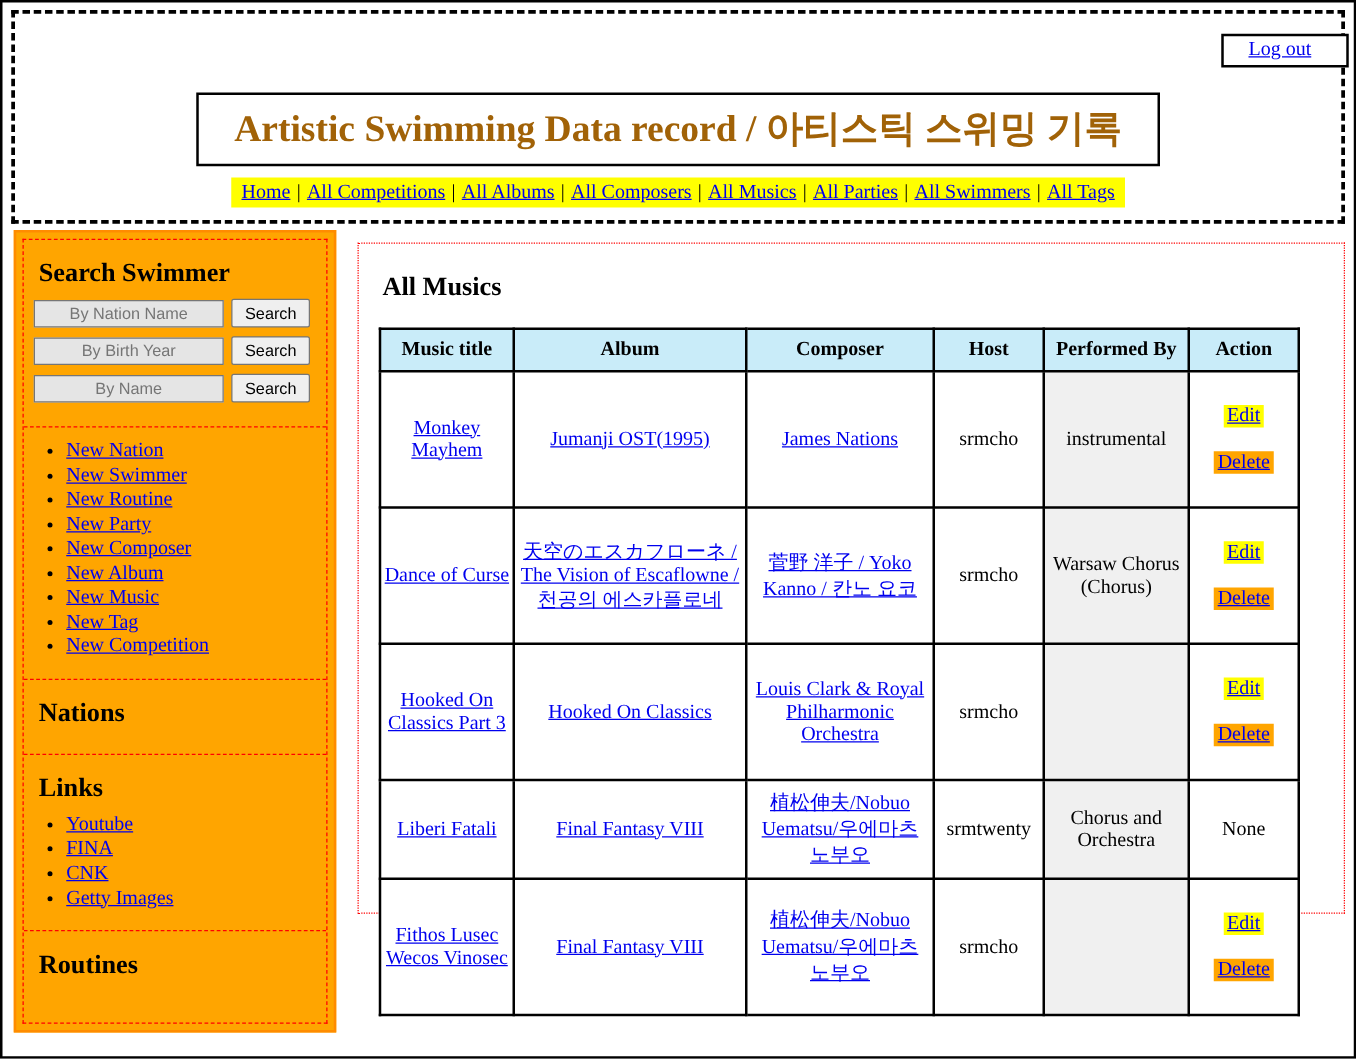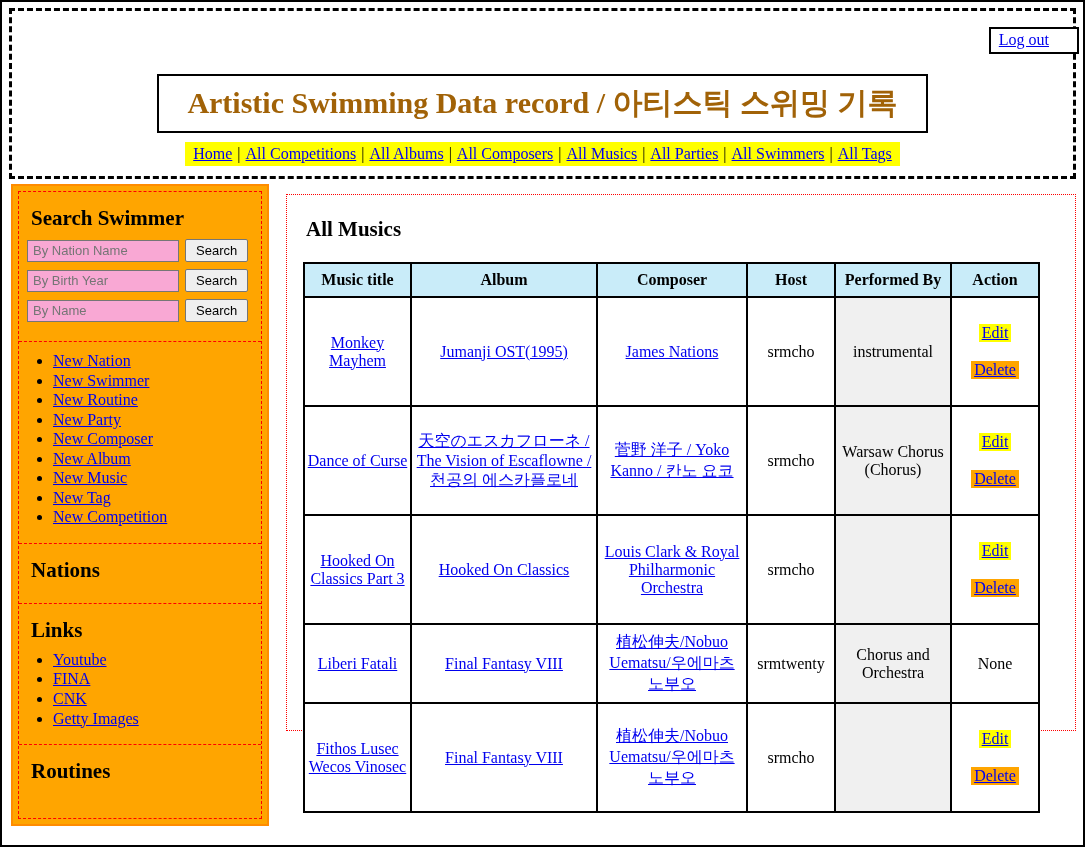--- a/index.html
+++ b/index.html
@@ -9,40 +9,40 @@
     border:2px solid #000; background:#fff; overflow:hidden;
     font-family:"Liberation Serif", serif; color:#000; position:relative;
   }
   
   .top-box { margin:6px 7px 0 7px; border:3px dashed #000; padding-bottom:10px; background:#fff; }
   .welcome {
     margin:10px -6px 0 auto; width:206px; background:#00ffff;
     border:1px solid #000; font-weight:bold; font-size:17px; padding:3px 5px;
   }
   .logout-row { text-align:right; margin:16px -6px 0 0; }
-  .logout-box { display:inline-block; border:2px solid #000; padding:2px 28px 3px 8px; font-size:16px; background:#fff; }
+  .logout-box { display:inline-block; border:2px solid #000; padding:2px 28px 3px 20px; font-size:16px; background:#fff; }
   .title-box {
     width:fit-content; margin:20px auto 0; border:2px solid #000;
     padding:7px 28px; font-size:30px; font-weight:bold; color:#a16207; text-align:center;
   }
   .nav-row { text-align:center; margin-top:9px; }
   .navbar { display:inline-block; background:#ffff00; padding:3px 8px; font-size:16px; }
   .sep { margin:0 5px; color:#000; }
   a.link { color:#0000ee; text-decoration:underline; cursor:pointer; }
   
   .content { display:flex; align-items:flex-start; margin:5px 7px 0 9px; }
   .sidebar { width:258px; background:#ffa500; border:2px solid #ff8c00; padding:5px; height:642px; flex:none; }
   .sidebar-inner { border:1px dashed #ff0000; height:100%; overflow:hidden; }
   .side-section { border-bottom:1px dashed #ff0000; padding:2px 0 12px; }
   .side-section:last-child { border-bottom:none; }
   .side-title { font-size:21px; font-weight:bold; margin:12px 0 8px 12px; }
   .search-row { margin:7px 0 7px 8px; display:flex; gap:6px; align-items:center; }
   .search-input {
     width:152px; height:22px; border:1px solid #767676; padding:2px 5px;
-    font-family:"Liberation Sans", sans-serif; font-size:13px; background:#f9a8d4;
+    font-family:"Liberation Sans", sans-serif; font-size:13px; background:#e5e5e5;text-align:center;
   }
   .search-btn {
     height:23px; font-family:"Liberation Sans", sans-serif; font-size:13px;
     background:#efefef; border:1px solid #767676; border-radius:2px; padding:1px 10px; cursor:pointer;
   }
   .side-list { margin:8px 0 4px; padding-left:34px; font-size:16px; line-height:1.16; }
   .side-list li { margin:1px 0; }
   
   .main { margin:10px 0 0 17px; width:790px; border:1px dotted #ff0000; padding:12px 16px; height:537px; }
   .main-title { font-size:21px; font-weight:bold; margin:10px 0 20px 3px; }

